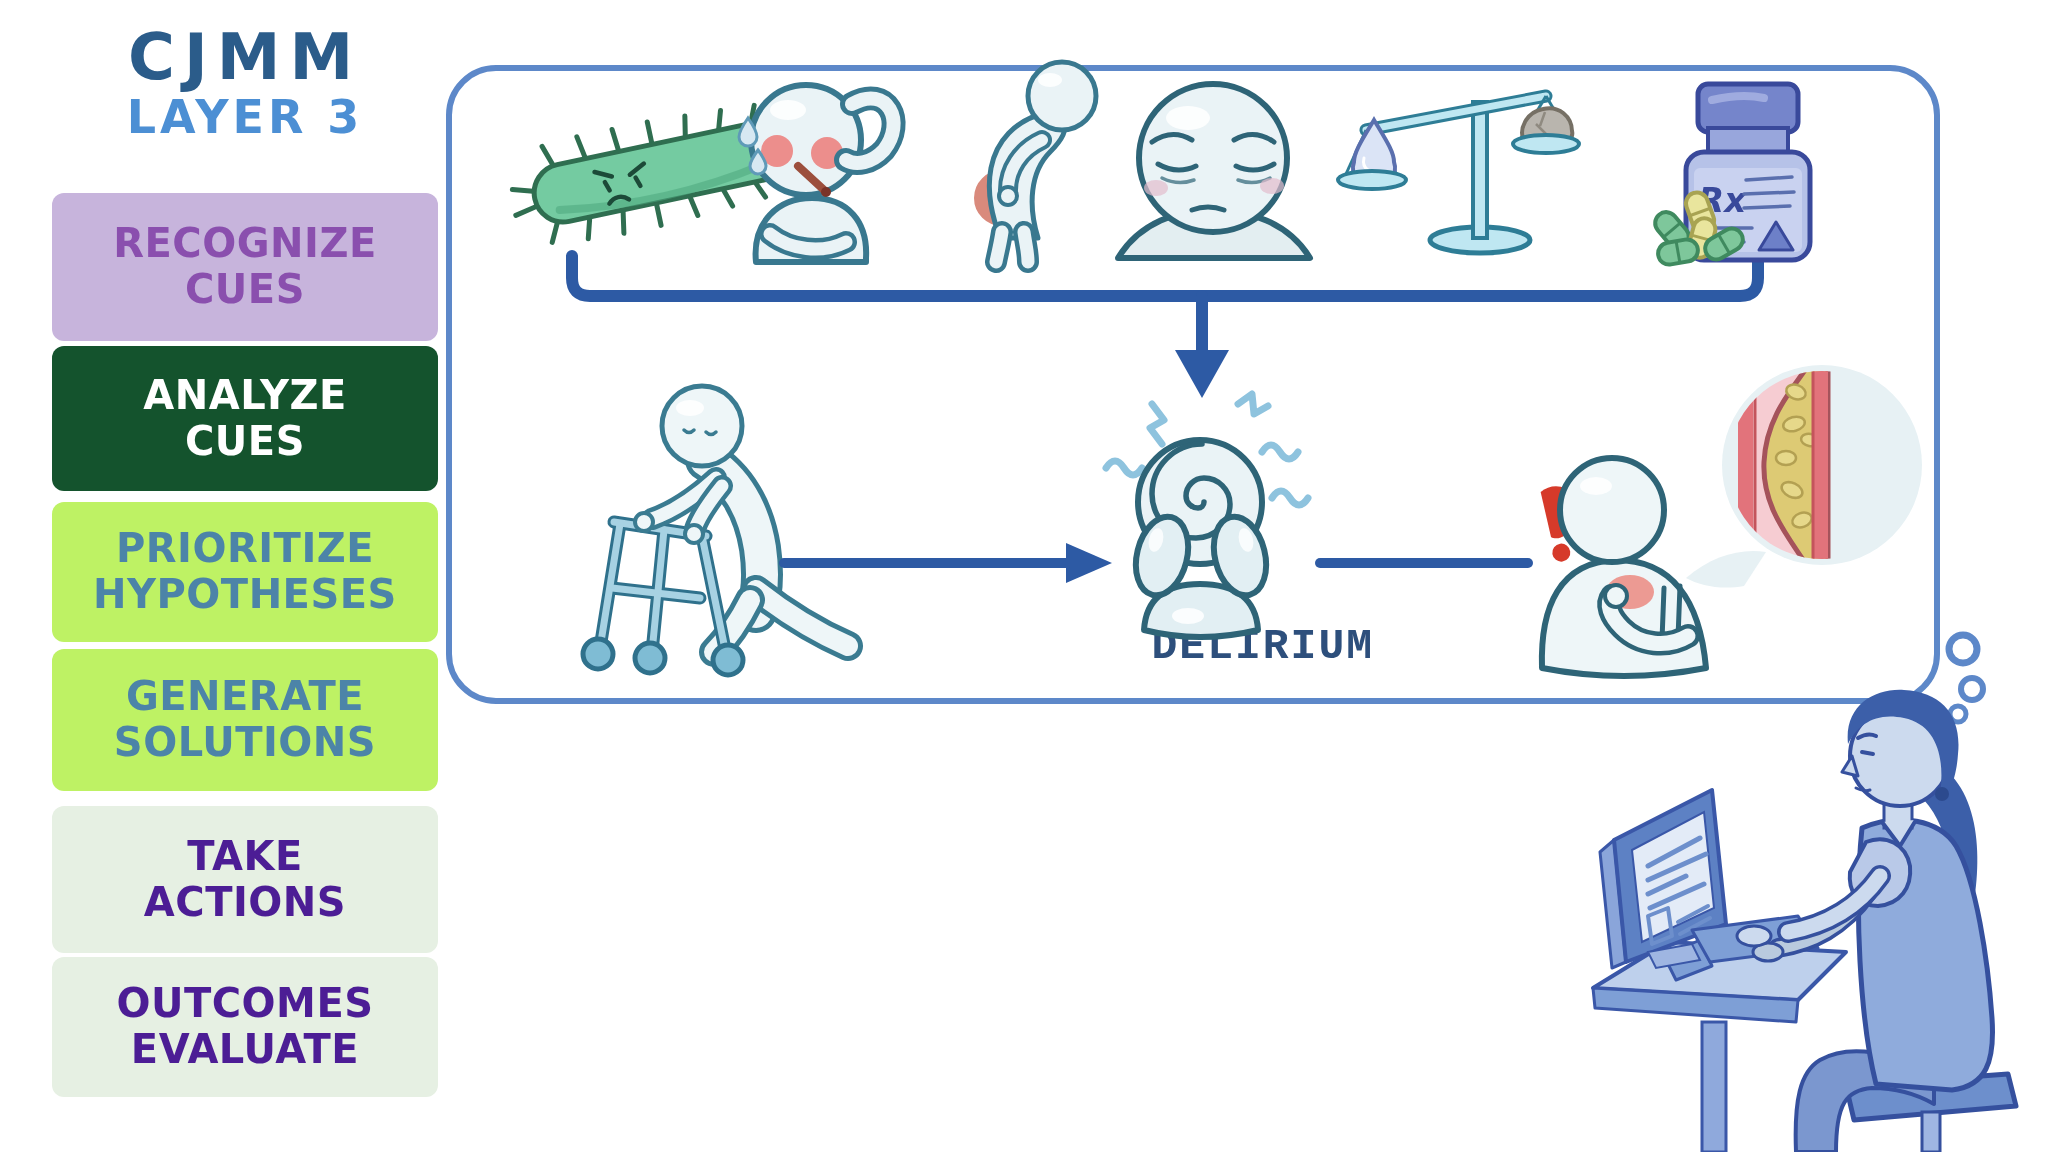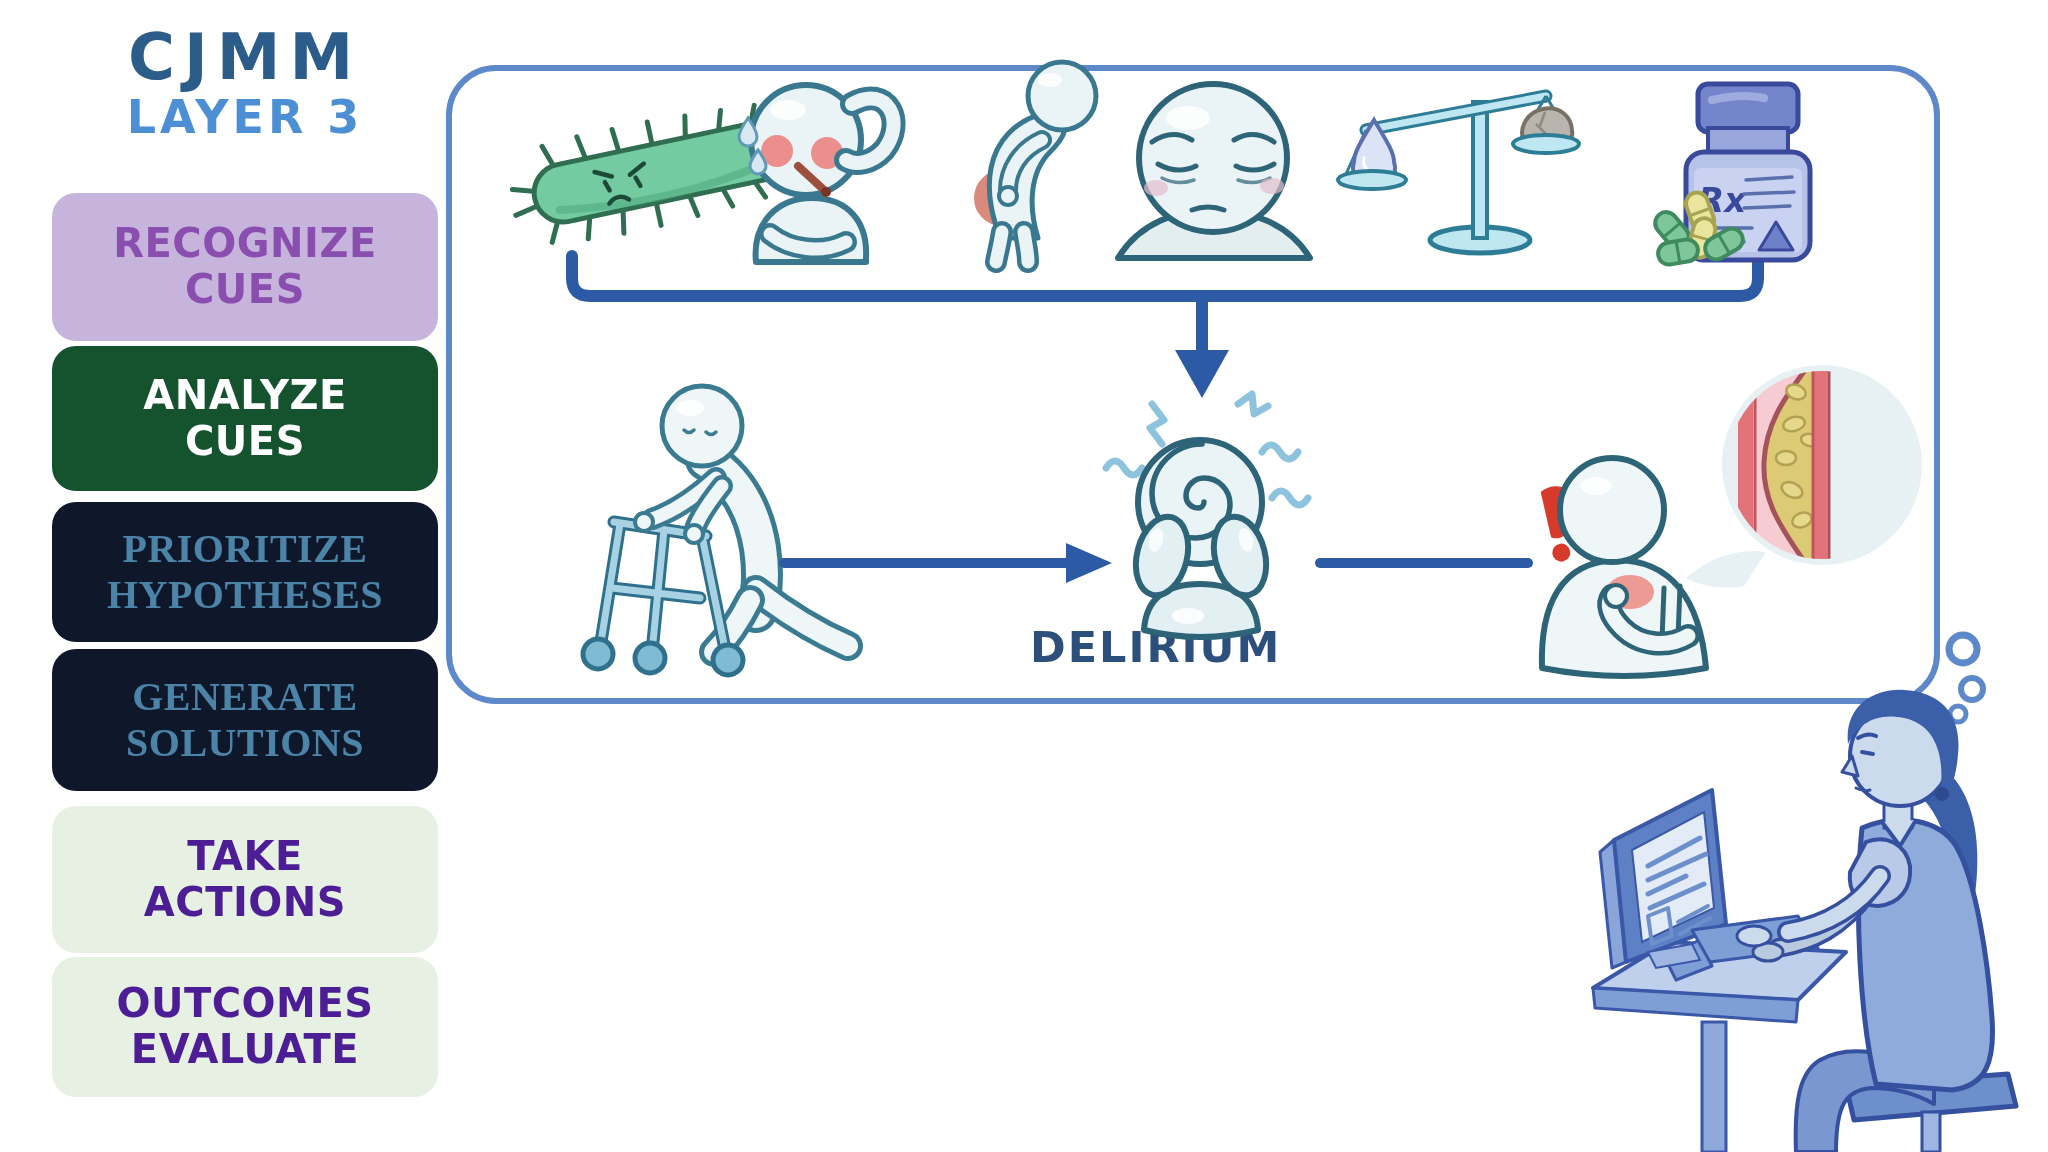--- a/index.html
+++ b/index.html
@@ -3,32 +3,32 @@
 <meta charset="utf-8">
 <style>
   html,body{margin:0;padding:0;background:#ffffff;}
   .stage{position:relative;width:2048px;height:1152px;background:#ffffff;overflow:hidden;
          font-family:"DejaVu Sans","Liberation Sans",sans-serif;}
   .abs{position:absolute;}
   
   .title-block{left:52px;top:24px;width:386px;text-align:center;}
   .cjmm{font-size:64px;font-weight:800;color:#2b5c8a;letter-spacing:9px;line-height:1.05;}
   .layer{font-size:46px;font-weight:800;color:#4c8fd4;letter-spacing:4px;line-height:1.05;margin-top:2px;}
-  .sb-box{left:52px;width:386px;border-radius:24px;display:flex;flex-direction:column;
+  .sb-box{left:52px;width:386px;border-radius:12px;display:flex;flex-direction:column;
           align-items:center;justify-content:center;text-align:center;
           font-weight:700;font-size:40px;line-height:1.14;letter-spacing:0.5px;}
   .sb-purple-light{background:#c7b4dc;color:#8a4fae;}
   .sb-purple-dark{background:#14532d;color:#ffffff;}
-  .sb-blue{background:#0f172a;color:#4c84a8;font-family:Liberation Serif, serif;}
+  .sb-blue{background:#bef264;color:#4c84a8;}
   .sb-green{background:#e6f0e3;color:#4c1d95;}
   
   .panel{left:446px;top:65px;width:1494px;height:639px;box-sizing:border-box;
          border:6px solid #5d88c9;border-radius:50px;background:#ffffff;}
-  .delirium-label{left:1030px;top:622px;width:344px;text-align:left;
-                  font-size:43px;font-weight:800;color:#2d4f7c;letter-spacing:2px;}
+  .delirium-label{left:1030px;top:622px;width:344px;text-align:right;
+                  font-size:43px;font-weight:800;color:#2d4f7c;letter-spacing:2px;font-family:Liberation Mono, monospace;}
   svg.art{position:absolute;left:0;top:0;pointer-events:none;}
 </style>
 </head>
 <body>
 
 <div class="stage">
 
   <div class="abs panel"></div>
 
   <div class="abs title-block">

